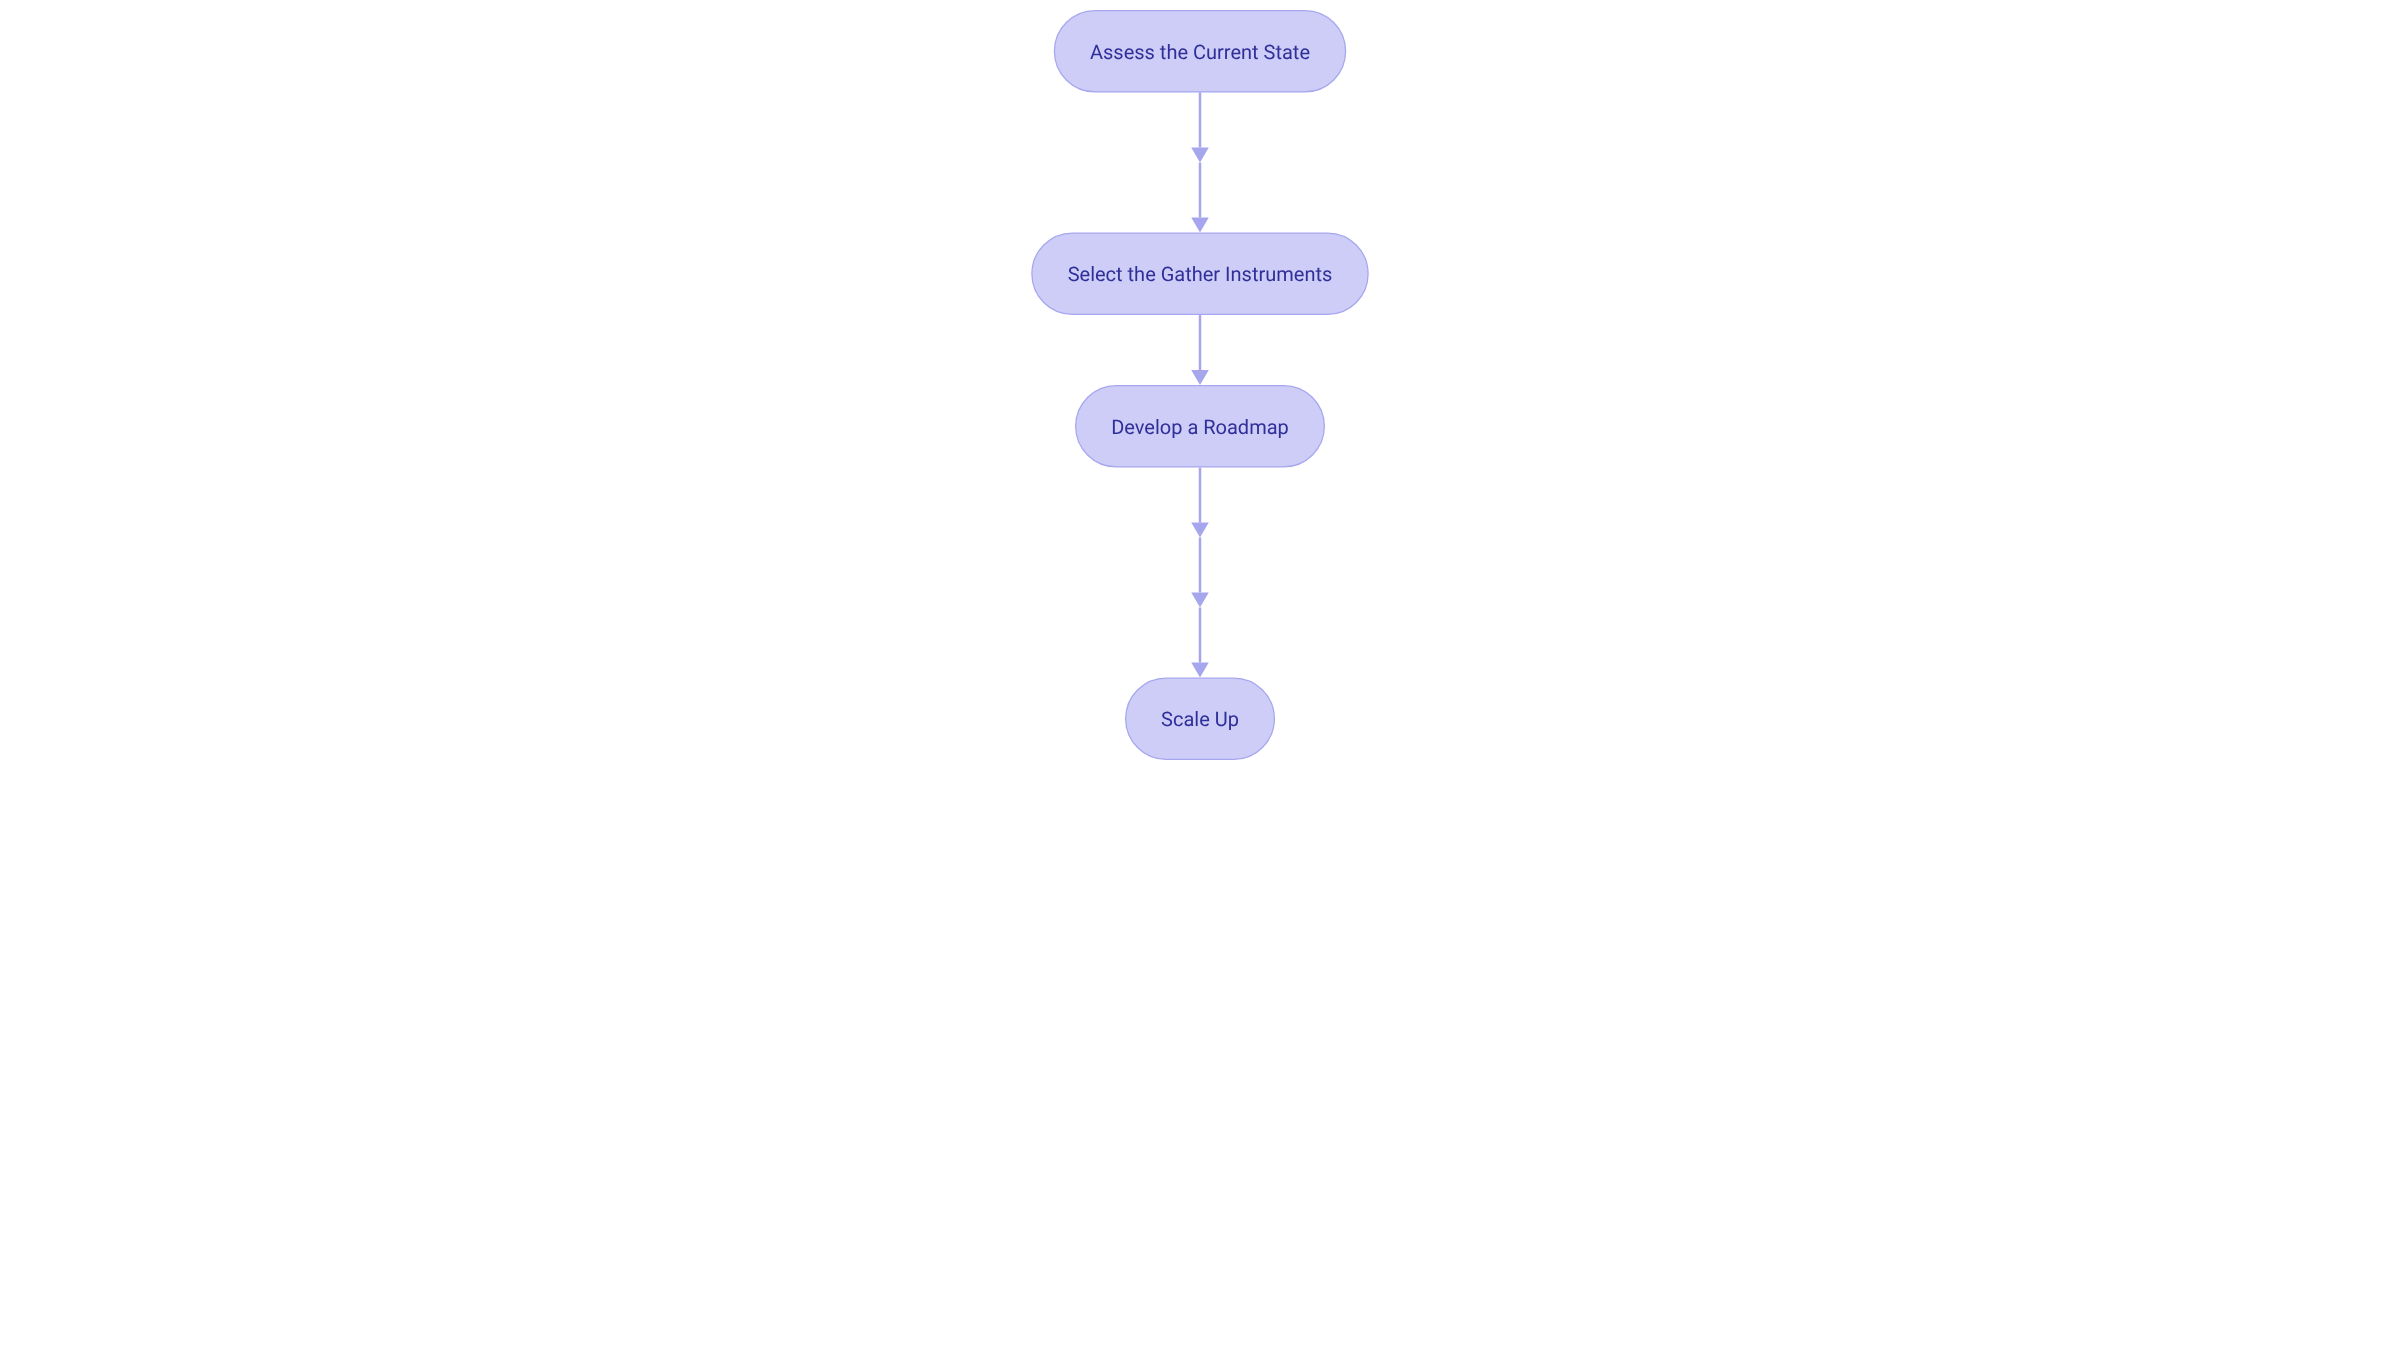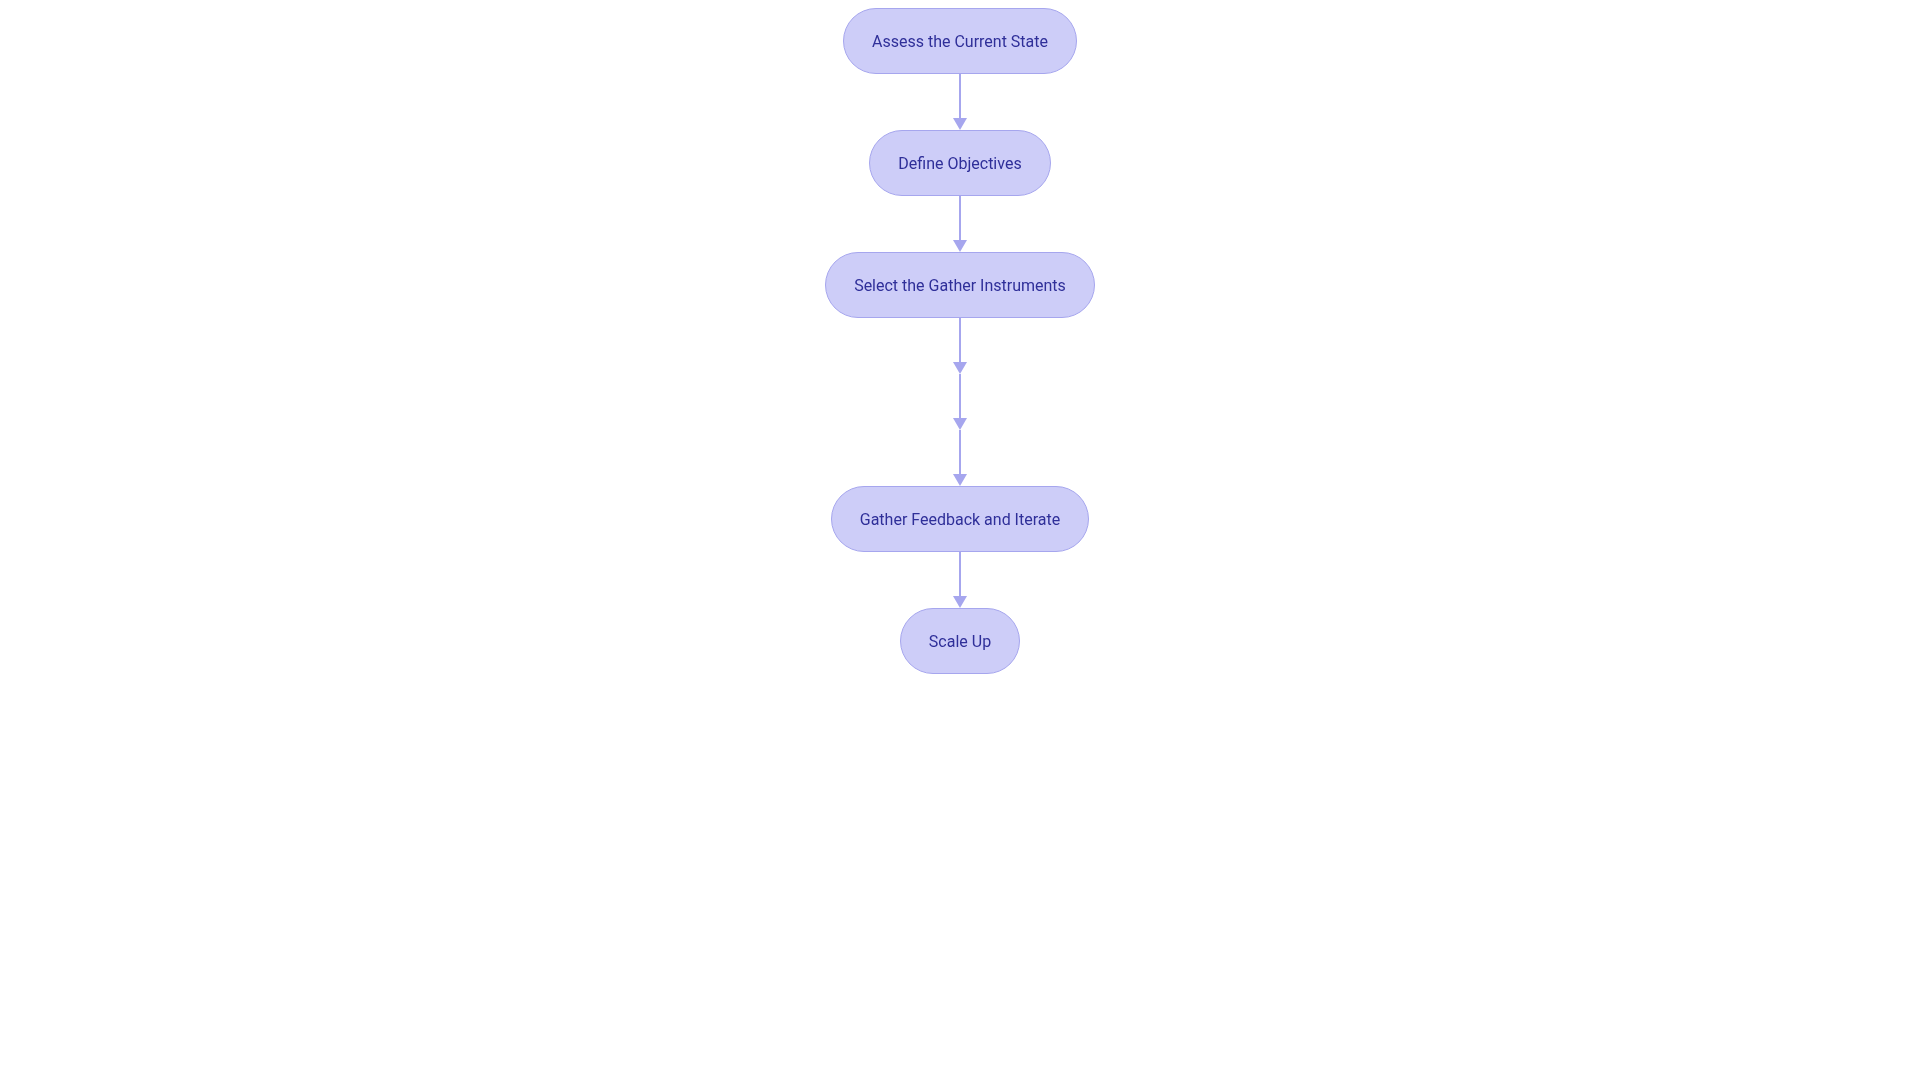--- a/index.html
+++ b/index.html
@@ -55,50 +55,47 @@
 
 <div class="flowchart">
   <div class="node">
     <span>Assess the Current State</span>
   </div>
   <div class="connector">
     <div class="line"></div>
     <div class="arrow"></div>
   </div>
 
+  <div class="connector">
+    <div class="line"></div>
+    <div class="arrow"></div>
+  </div>
+
   <div class="node">
-    <span>Define Objectives</span>
+    <span>Select the Gather Instruments</span>
   </div>
   <div class="connector">
     <div class="line"></div>
     <div class="arrow"></div>
   </div>
 
   <div class="node">
-    <span>Select the Gather Instruments</span>
+    <span>Develop a Roadmap</span>
   </div>
   <div class="connector">
     <div class="line"></div>
     <div class="arrow"></div>
   </div>
 
   <div class="connector">
     <div class="line"></div>
     <div class="arrow"></div>
   </div>
 
   <div class="connector">
     <div class="line"></div>
     <div class="arrow"></div>
   </div>
 
   <div class="node">
-    <span>Gather Feedback and Iterate</span>
-  </div>
-  <div class="connector">
-    <div class="line"></div>
-    <div class="arrow"></div>
-  </div>
-
-  <div class="node">
     <span>Scale Up</span>
   </div>
 </div>
 
 </body></html>

